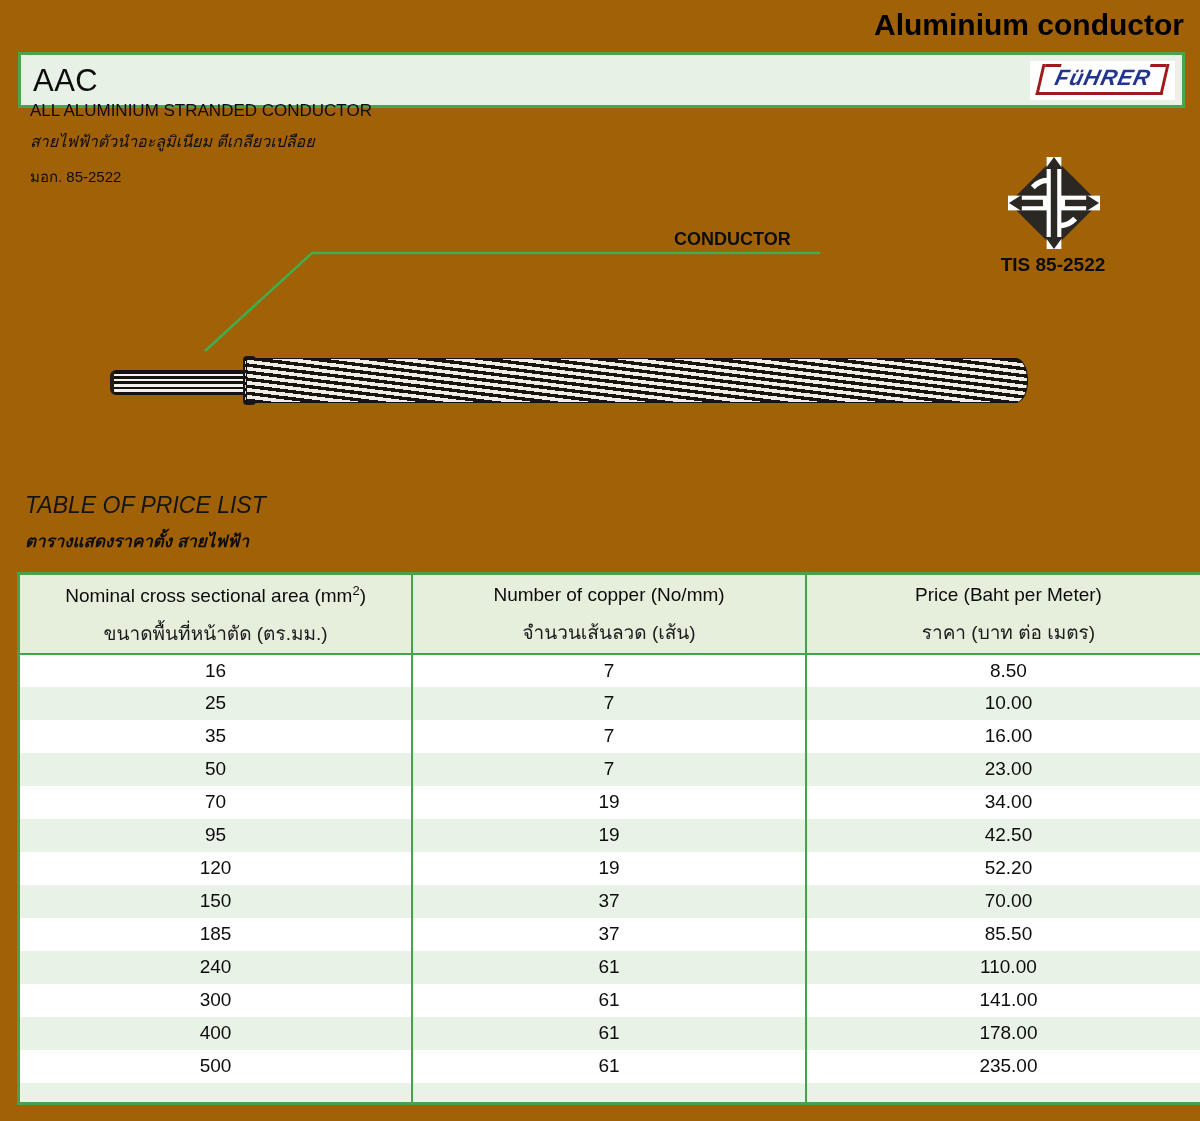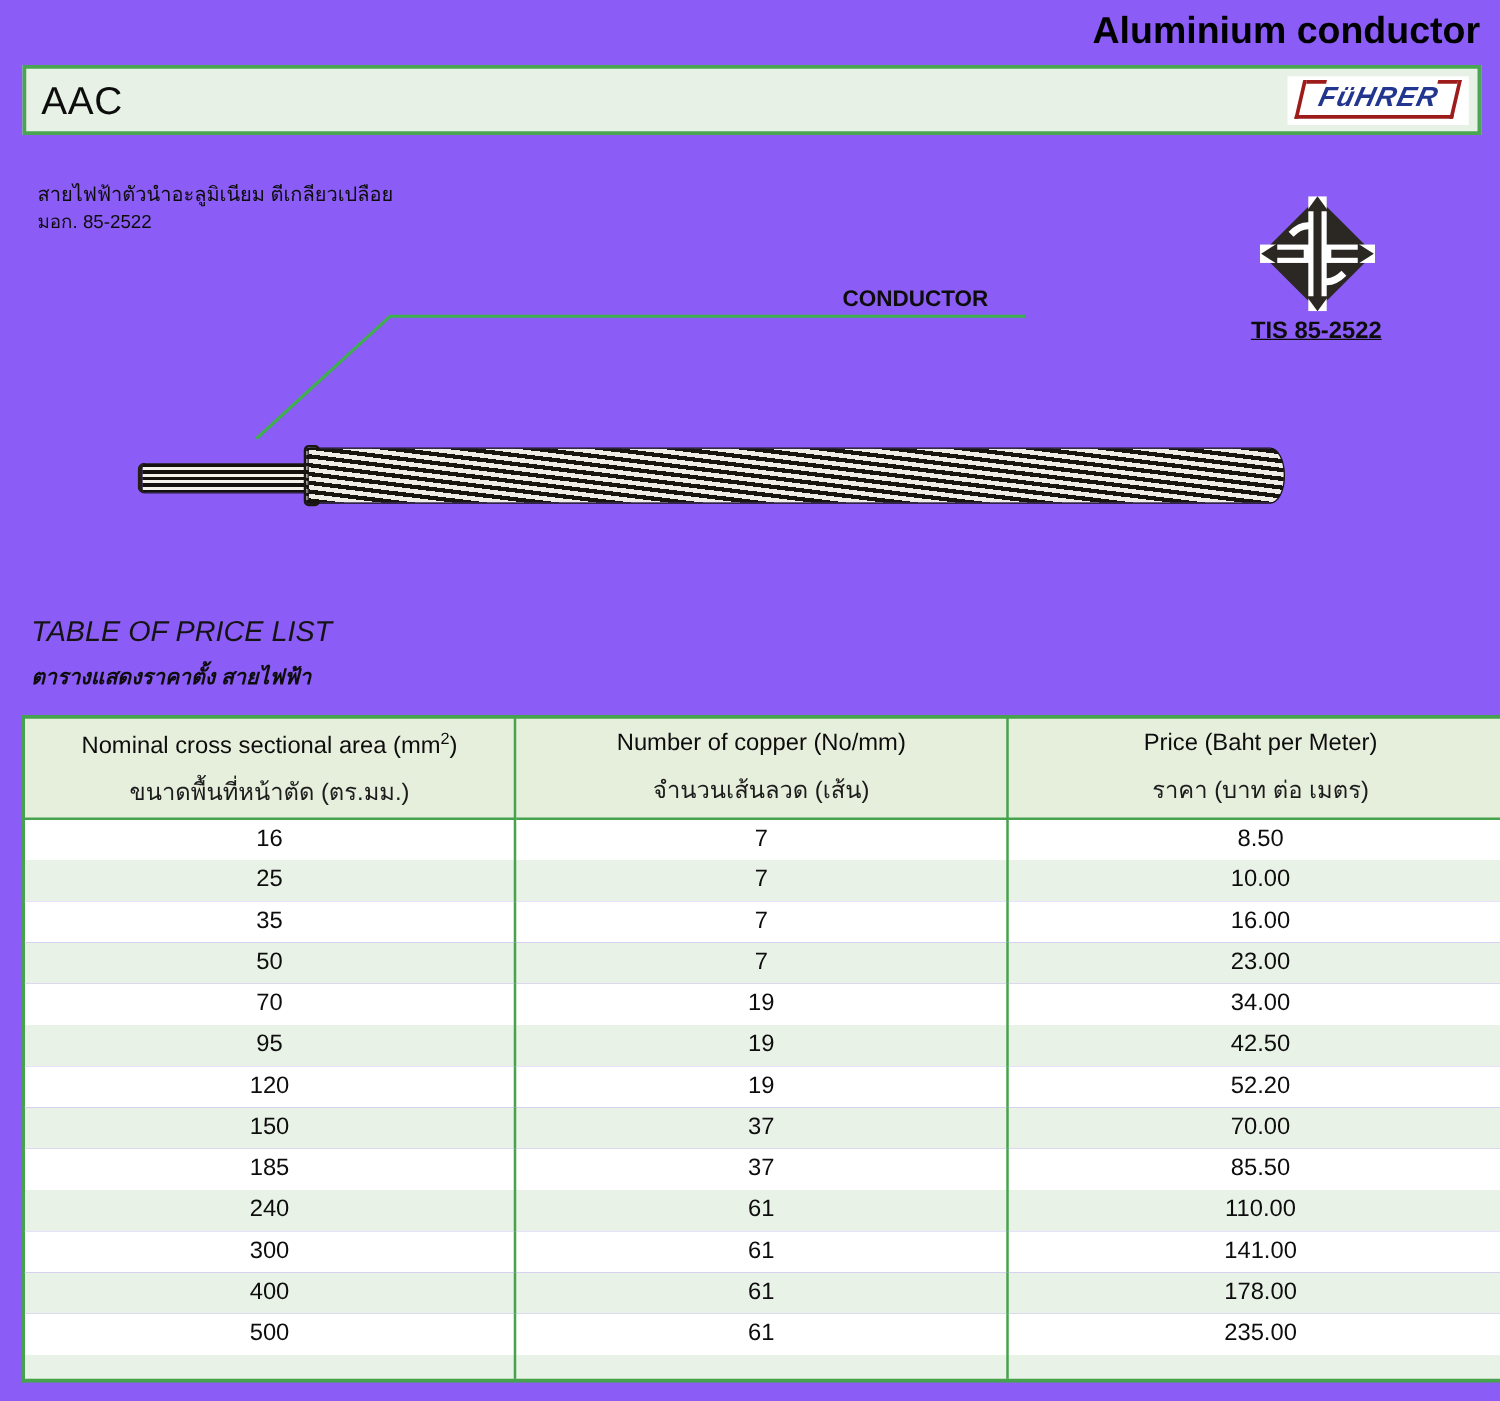--- a/index.html
+++ b/index.html
@@ -1,44 +1,44 @@
 <!DOCTYPE html>
 <html><head>
 <meta charset="utf-8">
 <style>
   * { margin:0; padding:0; box-sizing:border-box; }
   html,body { background:#ffffff; }
   body { font-family:"Liberation Sans","DejaVu Sans",sans-serif; color:#111; }
-  .page { position:relative; width:1200px; height:1121px; background:#8b5cf6; overflow:hidden; }
+  .page { position:relative; width:1200px; height:1121px; background:#a16207; overflow:hidden; }
 
   
   .page-title { position:absolute; top:8px; right:16px; font-size:30px; font-weight:bold; color:#000; }
 
   
   .aac-bar { position:absolute; top:52px; left:18px; width:1167px; height:56px;
     border:3px solid #4aa551; background:#e8f1e5; display:flex; align-items:center;
     justify-content:space-between; padding:0 7px 0 12px; }
   .aac-code { font-size:31px; color:#0d0d0d; line-height:1; letter-spacing:0.5px; }
   .brand-box { background:#ffffff; padding:3px 9px 5px; }
   .brand-frame { transform:skewX(-13deg);
     border-left:3px solid #9e1b1b; border-right:3px solid #9e1b1b; border-bottom:3px solid #9e1b1b;
     background-image:linear-gradient(#9e1b1b,#9e1b1b),linear-gradient(#9e1b1b,#9e1b1b);
     background-size:16px 3px,16px 3px; background-position:left top,right top; background-repeat:no-repeat;
     padding:1px 13px 1px; }
   .brand-text { font-style:italic; font-weight:bold; font-size:22px; color:#23368f; letter-spacing:1px; }
 
   
   .prod-en  { position:absolute; top:101px; left:30px; font-size:17px; color:#0d0d0d; }
-  .prod-th  { position:absolute; top:143px; left:30px; font-size:16px; color:#0d0d0d; }
+  .prod-th  { position:absolute; top:129px; left:30px; font-size:16px; color:#0d0d0d;font-style:italic; }
   .prod-std { position:absolute; top:165px; left:30px; font-size:15px; color:#0d0d0d; }
 
   
   .tis-logo { position:absolute; top:157px; left:1008px; width:92px; height:92px; }
   .tis-label { position:absolute; top:254px; left:978px; width:150px; text-align:center;
-    font-size:19px; font-weight:bold; color:#0d0d0d;text-decoration:underline; }
+    font-size:19px; font-weight:bold; color:#0d0d0d; }
 
   
   .callout-svg { position:absolute; top:0; left:0; width:1200px; height:470px; pointer-events:none; }
   .callout-label { position:absolute; top:229px; left:674px; font-size:18px; font-weight:bold; color:#0d0d0d; }
   .cable-thin { position:absolute; top:370px; left:110px; width:142px; height:25px;
     background:repeating-linear-gradient(180deg,#14120f 0 2.6px,#f3f1ea 2.6px 5.2px);
     border:1px solid #14120f; border-left:4px solid #242018; border-radius:6px 0 0 6px; }
   .cable-main { position:absolute; top:358px; left:246px; width:782px; height:45px;
     background:repeating-linear-gradient(7deg,#18150f 0 3.4px,#efede6 3.4px 7px);
     border:1px solid #14120f; border-radius:3px 12px 12px 3px / 3px 22px 22px 3px; }
@@ -72,20 +72,21 @@
 
   <div class="aac-bar">
     <div class="aac-code">AAC</div>
     <div class="brand-box">
       <div class="brand-frame">
         <span class="brand-text">FüHRER</span>
       </div>
     </div>
   </div>
 
+  <div class="prod-en">ALL ALUMINIUM STRANDED CONDUCTOR</div>
   <div class="prod-th">สายไฟฟ้าตัวนำอะลูมิเนียม ตีเกลียวเปลือย</div>
   <div class="prod-std">มอก. 85-2522</div>
 
   <svg class="tis-logo" viewBox="0 0 100 100">
     <polygon points="50,1 99,50 50,99 1,50" fill="#2b2722"></polygon>
     <rect x="42" y="0" width="16" height="100" fill="#ffffff"></rect>
     <rect x="0" y="42" width="100" height="16" fill="#ffffff"></rect>
     <rect x="46.5" y="10" width="7" height="80" fill="#2b2722"></rect>
     <polygon points="50,0 40.5,13 59.5,13" fill="#2b2722"></polygon>
     <polygon points="50,100 40.5,87 59.5,87" fill="#2b2722"></polygon>

